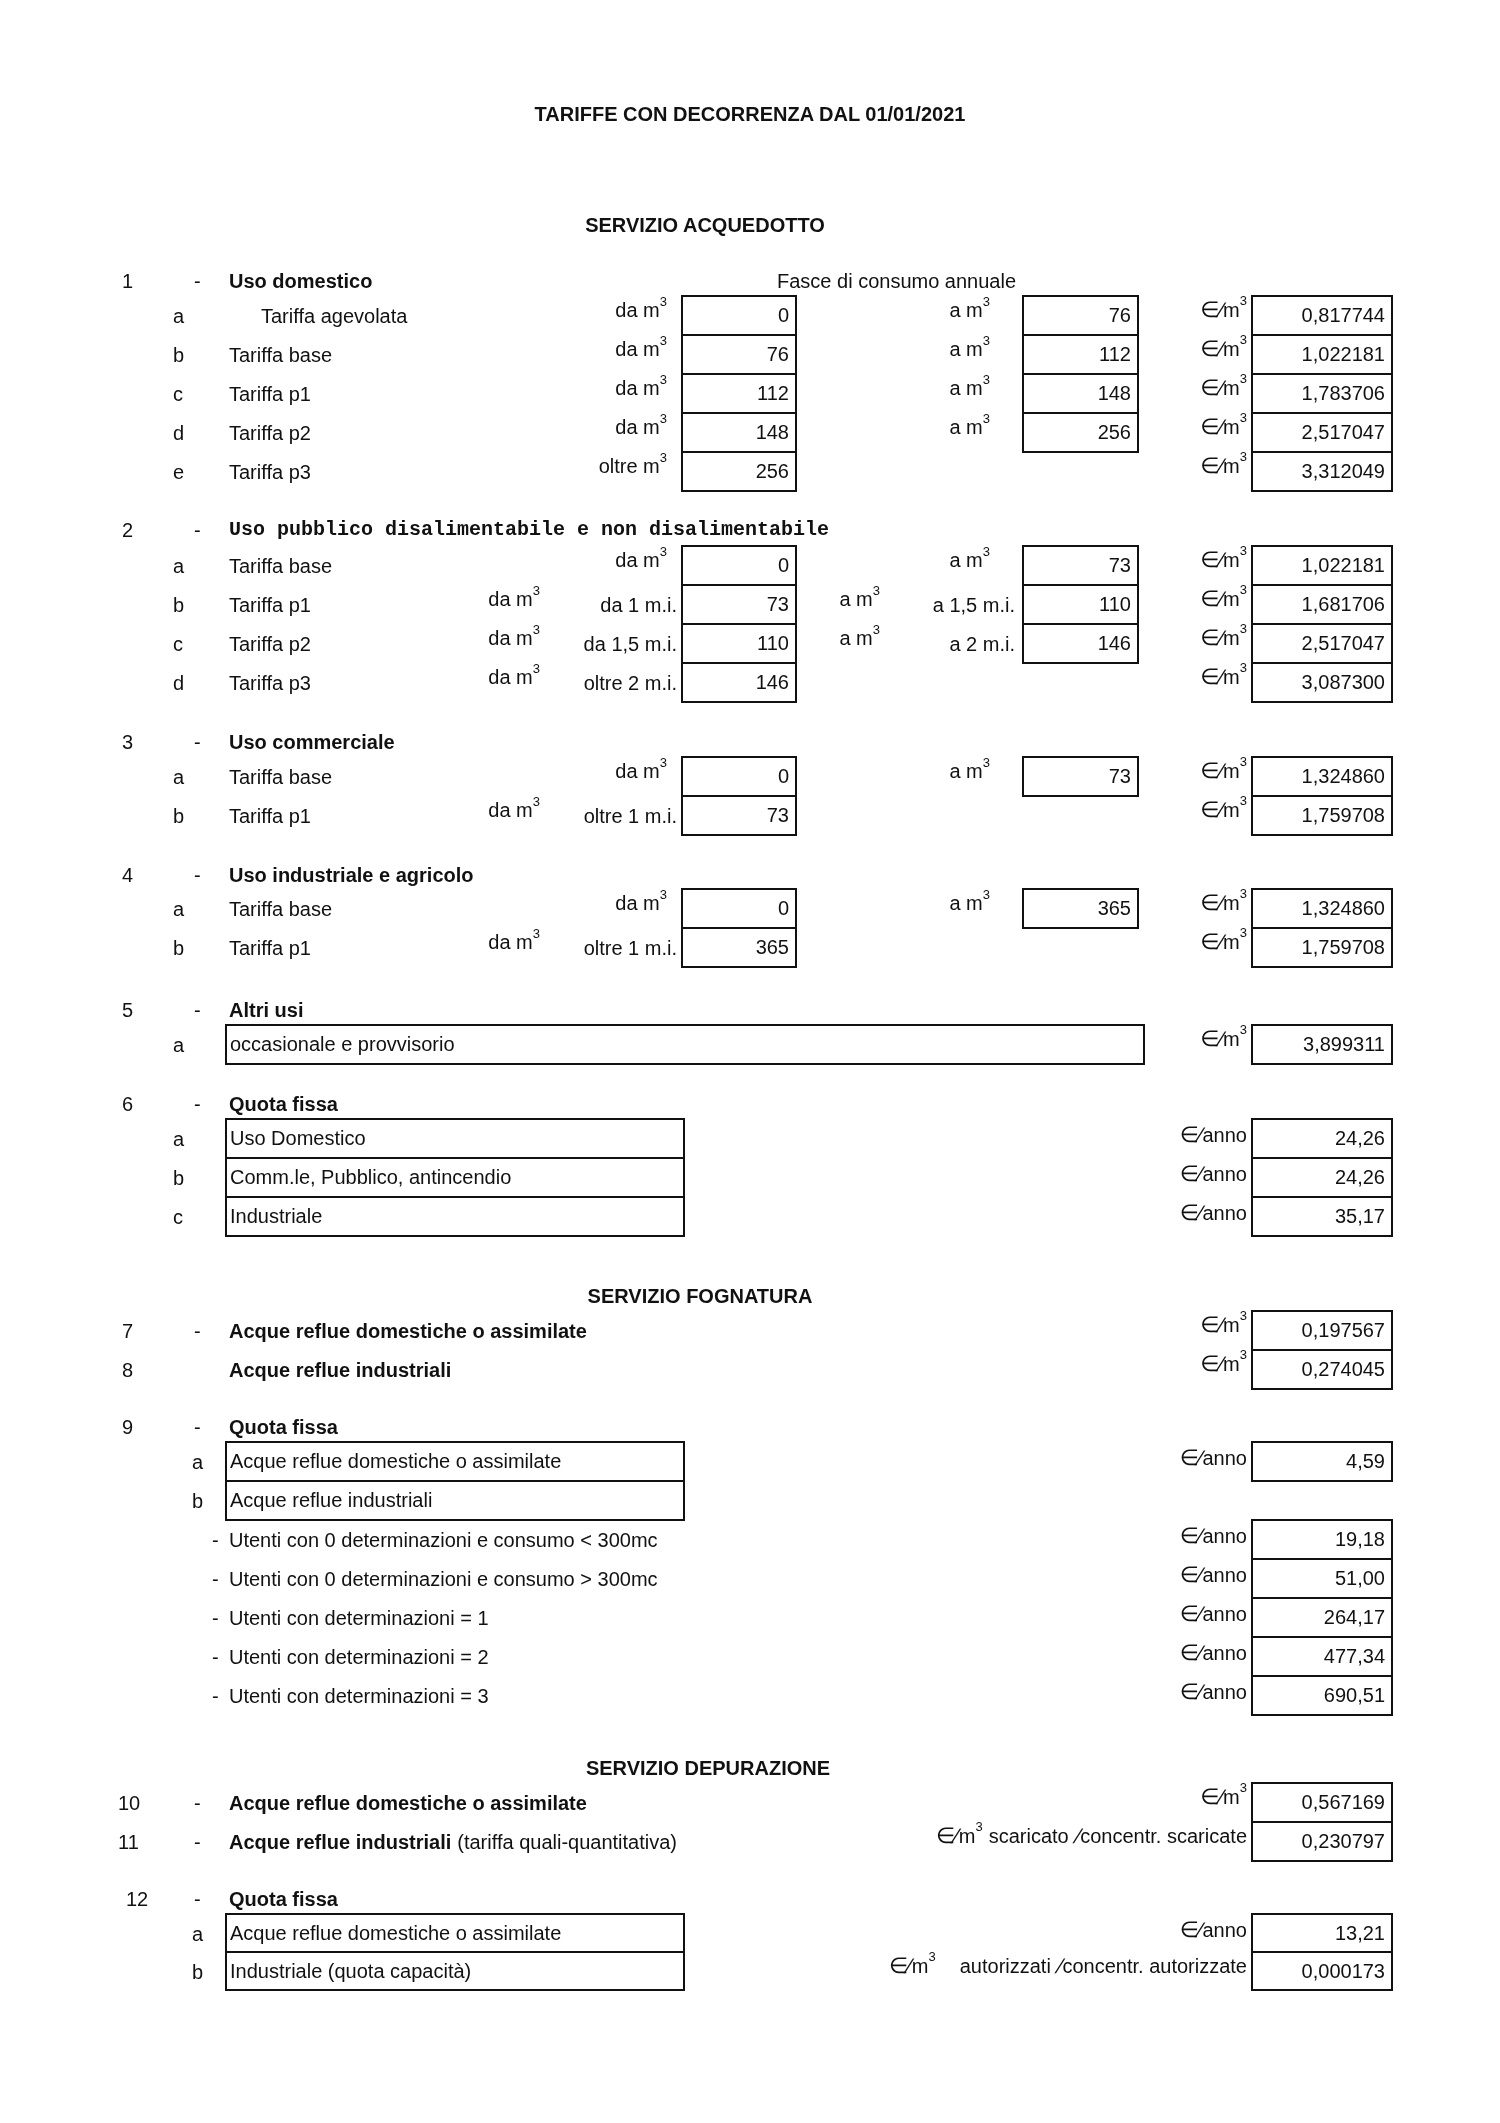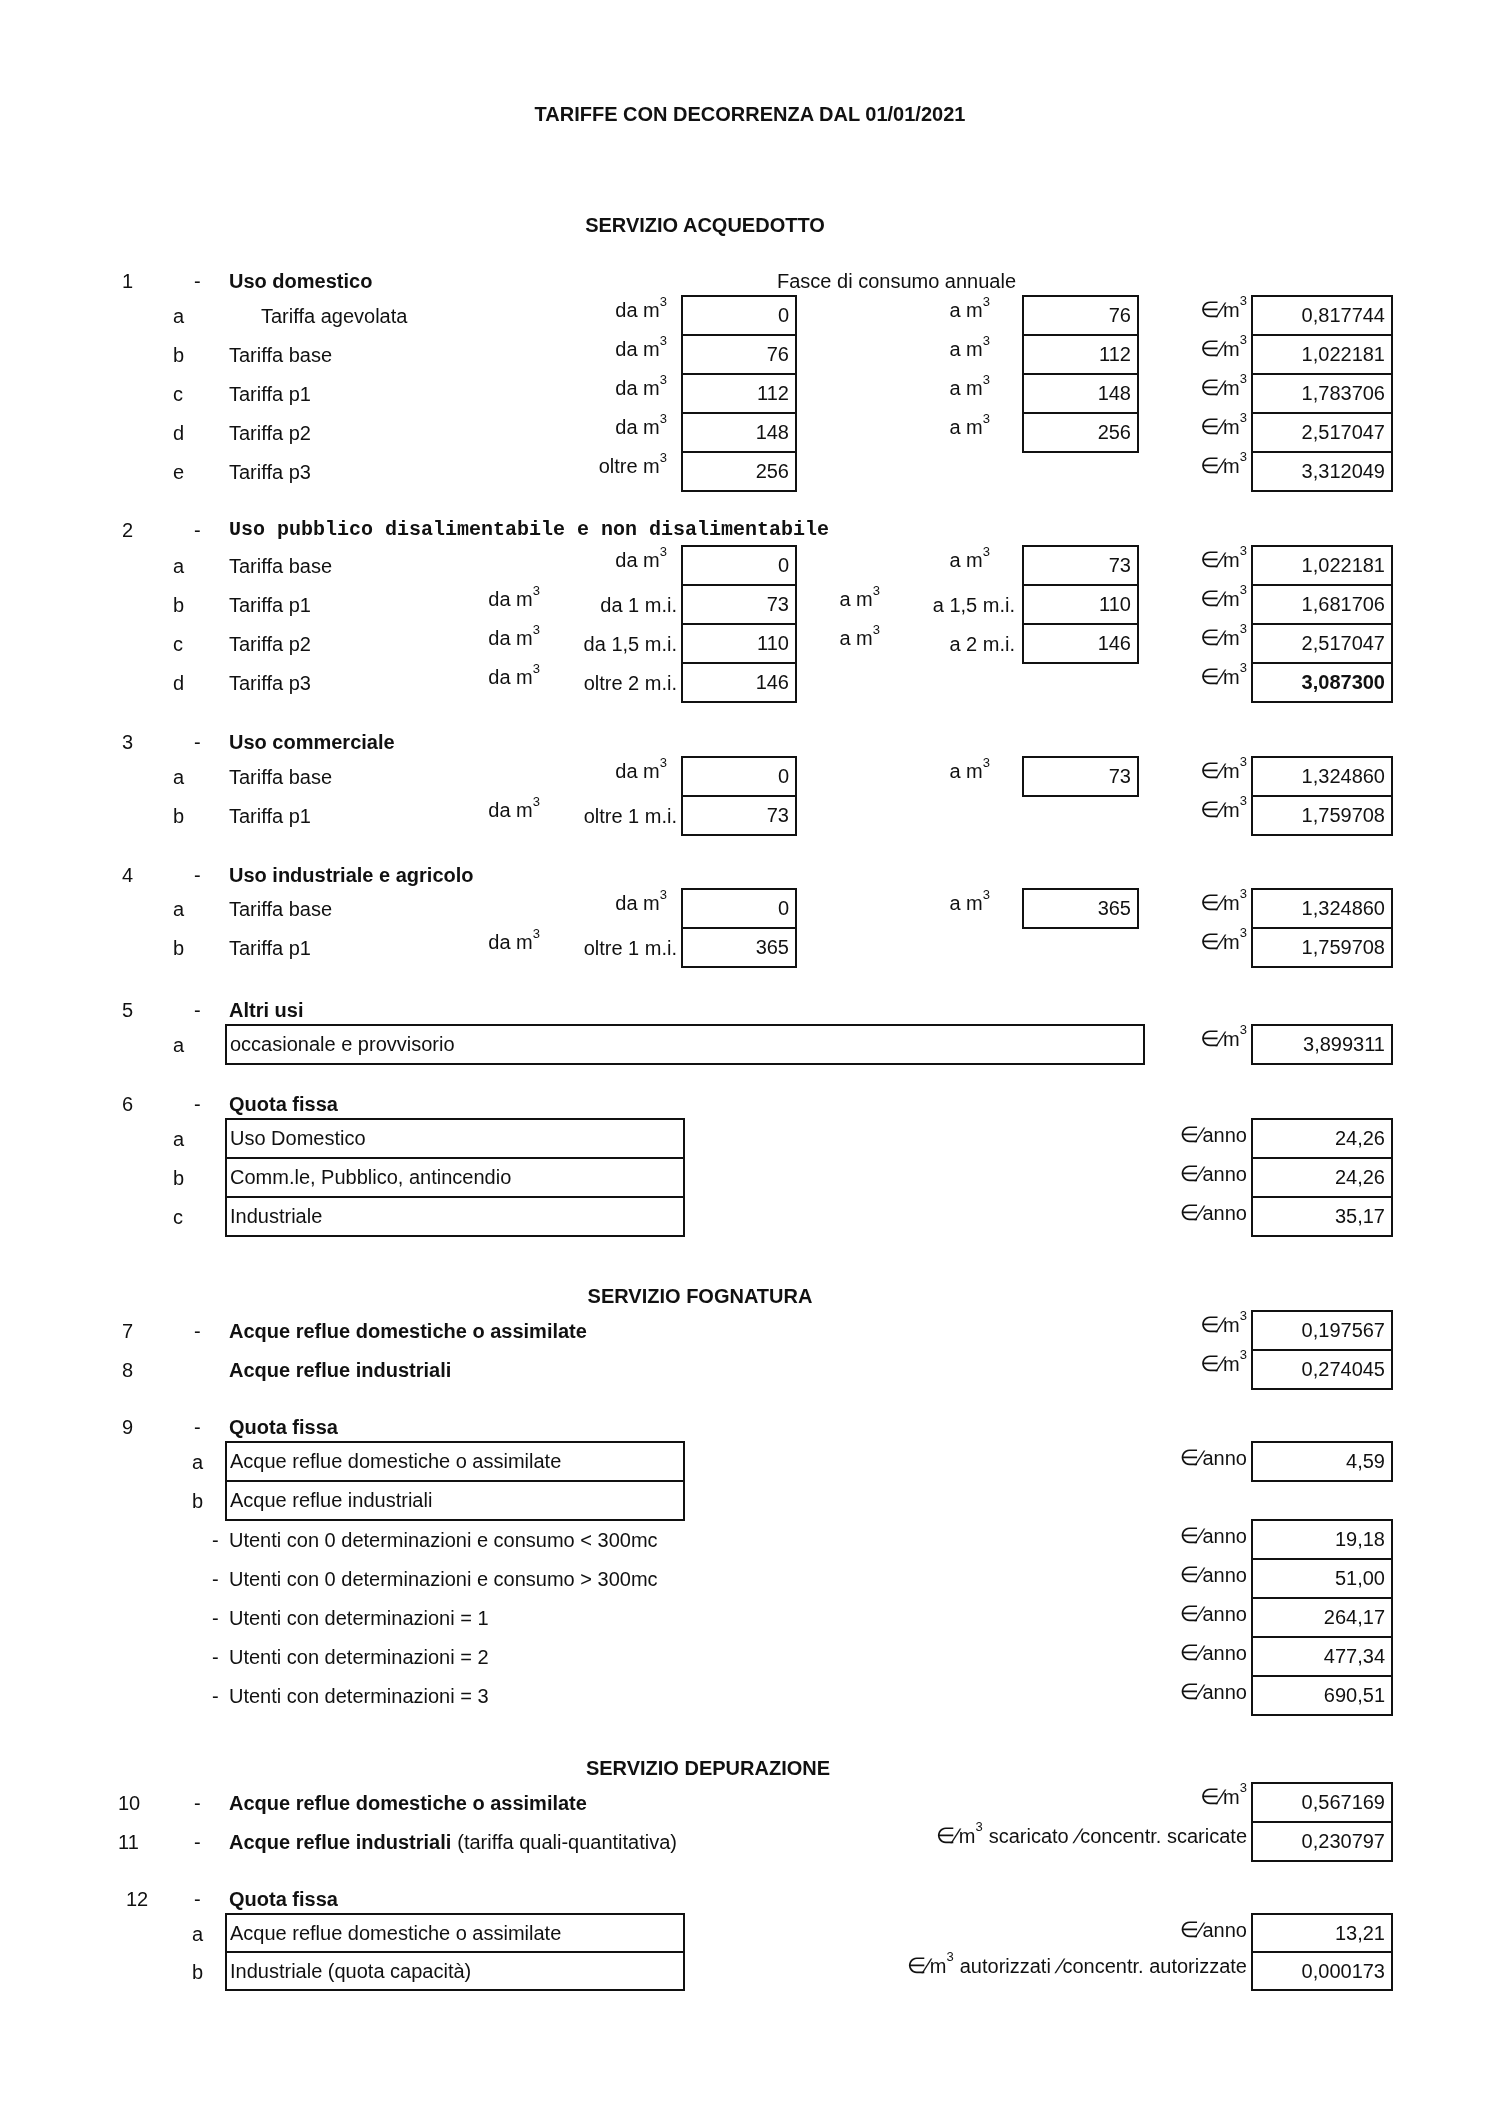--- a/index.html
+++ b/index.html
@@ -94,21 +94,21 @@
     <div class="abs " style="right:485px;top:634px;text-align:right;">a 2 m.i.</div>
     <div class="cell" style="left:1022px;top:623px;width:117px;height:41px;">146</div>
     <div class="abs" style="right:253px;top:627px;text-align:right;"><span class="euro">∈</span><span class="slash">/</span><span>m</span><sup>3</sup></div>
     <div class="cell" style="left:1251px;top:623px;width:142px;height:41px;">2,517047</div>
     <div class="abs " style="left:173px;top:673px;">d</div>
     <div class="abs " style="left:229px;top:673px;">Tariffa p3</div>
     <div class="abs" style="right:960px;top:667px;text-align:right;"><span>da m</span><sup>3</sup></div>
     <div class="abs " style="right:823px;top:673px;text-align:right;">oltre 2 m.i.</div>
     <div class="cell" style="left:681px;top:662px;width:116px;height:41px;">146</div>
     <div class="abs" style="right:253px;top:666px;text-align:right;"><span class="euro">∈</span><span class="slash">/</span><span>m</span><sup>3</sup></div>
-    <div class="cell" style="left:1251px;top:662px;width:142px;height:41px;font-weight:bold;">3,087300</div>
+    <div class="cell" style="left:1251px;top:662px;width:142px;height:41px;">3,087300</div>
     <div class="abs " style="left:122px;top:732px;">3</div>
     <div class="abs " style="left:194px;top:732px;">-</div>
     <div class="abs bold" style="left:229px;top:732px;">Uso commerciale</div>
     <div class="abs " style="left:173px;top:767px;">a</div>
     <div class="abs " style="left:229px;top:767px;">Tariffa base</div>
     <div class="abs" style="right:833px;top:761px;text-align:right;"><span>da m</span><sup>3</sup></div>
     <div class="cell" style="left:681px;top:756px;width:116px;height:41px;">0</div>
     <div class="abs" style="right:510px;top:761px;text-align:right;"><span>a m</span><sup>3</sup></div>
     <div class="cell" style="left:1022px;top:756px;width:117px;height:41px;">73</div>
     <div class="abs" style="right:253px;top:760px;text-align:right;"><span class="euro">∈</span><span class="slash">/</span><span>m</span><sup>3</sup></div>
@@ -212,15 +212,15 @@
     <div class="cell" style="left:1251px;top:1821px;width:142px;height:41px;">0,230797</div>
     <div class="abs " style="left:126px;top:1889px;">12</div>
     <div class="abs " style="left:194px;top:1889px;">-</div>
     <div class="abs bold" style="left:229px;top:1889px;">Quota fissa</div>
     <div class="abs " style="left:192px;top:1924px;">a</div>
     <div class="cell left" style="left:225px;top:1913px;width:460px;height:40px;">Acque reflue domestiche o assimilate</div>
     <div class="abs" style="right:253px;top:1919px;text-align:right;"><span class="euro">∈</span><span class="slash">/</span><span>anno</span></div>
     <div class="cell" style="left:1251px;top:1913px;width:142px;height:40px;">13,21</div>
     <div class="abs " style="left:192px;top:1962px;">b</div>
     <div class="cell left" style="left:225px;top:1951px;width:460px;height:40px;">Industriale (quota capacità)</div>
-    <div class="abs" style="right:253px;top:1955px;text-align:right;"><span class="euro">∈</span><span class="slash">/</span><span>m</span><sup>3</sup><span style="margin-left:6px">autorizzati</span><span class="slash" style="margin-left:6px">/</span><span>concentr. autorizzate</span></div>
+    <div class="abs" style="right:253px;top:1955px;text-align:right;"><span class="euro">∈</span><span class="slash">/</span><span>m</span><sup>3</sup><span style="margin-left:24px">autorizzati</span><span class="slash" style="margin-left:6px">/</span><span>concentr. autorizzate</span></div>
     <div class="cell" style="left:1251px;top:1951px;width:142px;height:40px;">0,000173</div>
   </div>
 
 </body></html>

